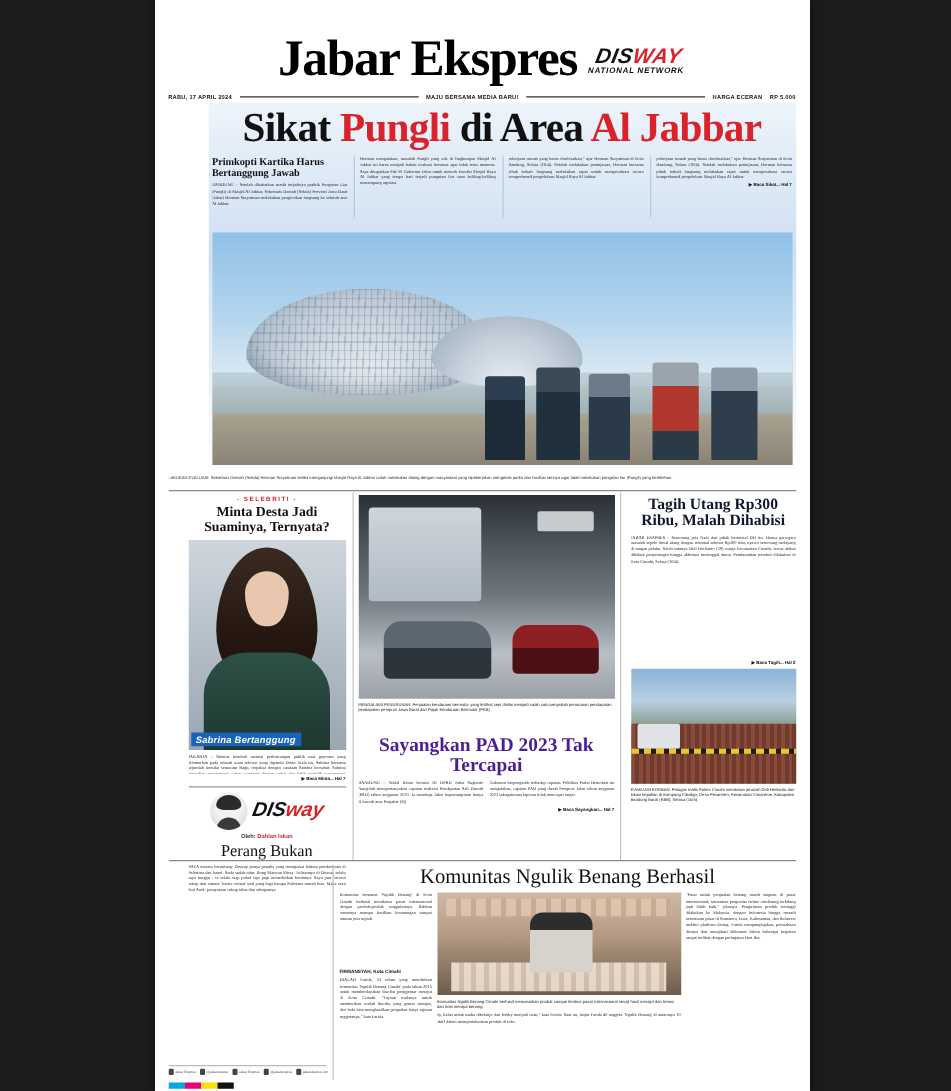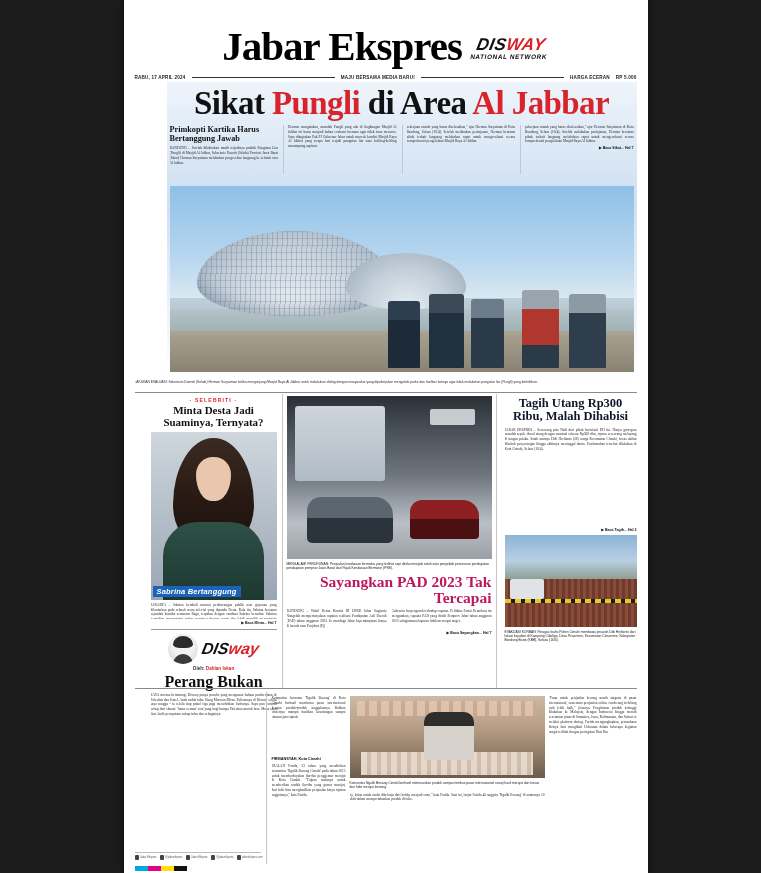--- a/index.html
+++ b/index.html
@@ -182,41 +182,41 @@
   .dcaric:before{ content:""; position:absolute; left:16%; top:8%; width:68%; height:40%;
     background:#2b2b2b; border-radius:50% 50% 36% 36%/70% 70% 30% 30%; }
   .dcaric:after{ content:""; position:absolute; left:18%; bottom:0; width:64%; height:34%;
     background:#3a3a3a; border-radius:26px 26px 0 0; }
   .disway-mini { transform: skewX(-11deg); text-align:center; line-height:1; }
   .disway-mini .dw2 { font-size:16px; font-weight:700; font-style:italic; }
   .dw2 .dis { color:#111; } .dw2 .way { color:#d8232a; }
   .byline { text-align:center; font-size:4.6px; font-weight:700; color:#333; margin-top:1px; }
   .byline .nm { color:#d8232a; }
   .disway-title {
-    font-family:"Liberation Serif", serif; font-weight:700; text-align:center;
-    font-size:16px; margin-top:2px; color:#111;
+    font-family:"Liberation Serif", serif; font-weight:400; text-align:center;
+    font-size:13px; margin-top:2px; color:#111;
   }
 
   
   .auto-photo {
     position:relative; height:163px; overflow:hidden; margin-top:2px;
     background: linear-gradient(180deg,#2b3036 0%,#4a5159 22%,#6d747c 48%,#b9bfc5 78%,#9aa0a6 100%);
   }
   .auto-photo .booth { position:absolute; left:4%; top:6%; width:44%; height:46%;
     background: linear-gradient(180deg,#dfe6ec,#b7c2cc); border-radius:3px; opacity:.9;}
   .auto-photo .car1 { position:absolute; left:10%; bottom:10%; width:42%; height:28%;
     background: linear-gradient(180deg,#5b6670 0 46%, #2c343b 46% 100%); border-radius:14px 18px 5px 5px; }
   .auto-photo .car2 { position:absolute; right:6%; bottom:12%; width:34%; height:24%;
     background: linear-gradient(180deg,#8d1f22 0 48%, #4a1012 48% 100%); border-radius:12px 16px 4px 4px; }
   .auto-photo .logo { position:absolute; right:8%; top:8%; width:22%; height:10%;
     background:#e8edf1; opacity:.8; border-radius:2px;}
   .cap-b { font-size:3.3px; line-height:1.3; color:#222; margin-top:3px; }
   .head-md {
-    font-family:"Liberation Serif", serif; font-weight:700; text-align:right;
-    font-size:15.5px; line-height:1.06; color:#be185d; margin-top:3px;
+    font-family:"Liberation Serif", serif; font-weight:700; text-align:center;
+    font-size:15.5px; line-height:1.06; color:#4c1d95; margin-top:18px;
   }
   .two-col { column-count:2; column-gap:5px; margin-top:3px; }
 
   
   .head-r {
     font-family:"Liberation Serif", serif; font-weight:700;
     font-size:12.5px; line-height:1.06; color:#0f172a; text-align:center; margin-top:3px;
   }
   .r-photo { position:relative; height:92px; overflow:hidden; margin-top:3px;
     background: linear-gradient(180deg,#8bb4d8 0%,#b9cfe2 28%,#7f8f78 55%,#6d7a66 100%); }
@@ -408,20 +408,21 @@
               <span class="tx">@jabarekspres</span>
             </span>
           <span class="soc">
               <i class="sq"></i>
               <span class="tx">jabarekspres.com</span>
             </span>
         </div>
       </div>
 
       <div class="b-right">
+        <div class="head-b">Komunitas Ngulik Benang Berhasil</div>
 
         <div class="b-grid">
           <div class="b-c1">
             <div class="bodytext" style="height:58px;">Komunitas bernama 'Ngulik Benang' di Kota Cimahi berhasil membawa pasar internasional dengan produk-produk unggulannya. Bahkan omsetnya mampu hasilkan keuntungan sampai ratusan juta rupiah.</div>
             <div style="font-size:3.8px;font-weight:700;margin:3px 0;color:#111;">FIRMANSYAH, Kota Cimahi</div>
             <div class="bodytext" style="height:58px;">DIALAH Farida, 53 tahun yang mendirikan komunitas 'Ngulik Benang Cimahi' pada tahun 2015 untuk memberdayakan ibu-ibu penggemar merajut di Kota Cimahi. "Tujuan mulanya untuk memberikan wadah ibu-ibu yang gemar merajut, dari hobi bisa menghasilkan penjualan karya rajutan anggotanya," kata Farida.</div>
           </div>
           <div class="b-c2">
             <div class="b-photo">
               <div class="shelf"></div>

